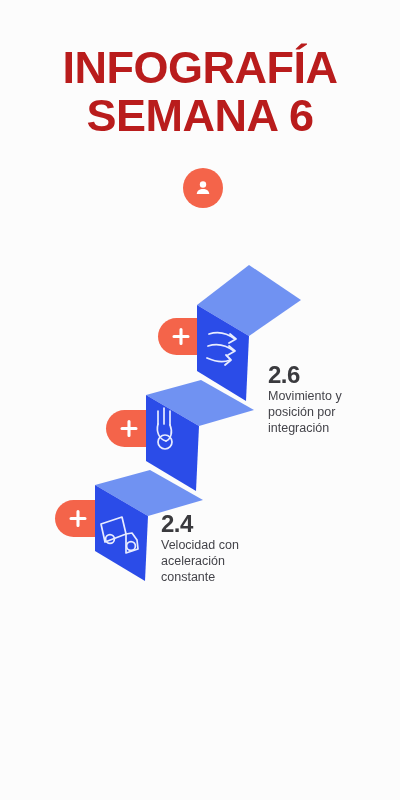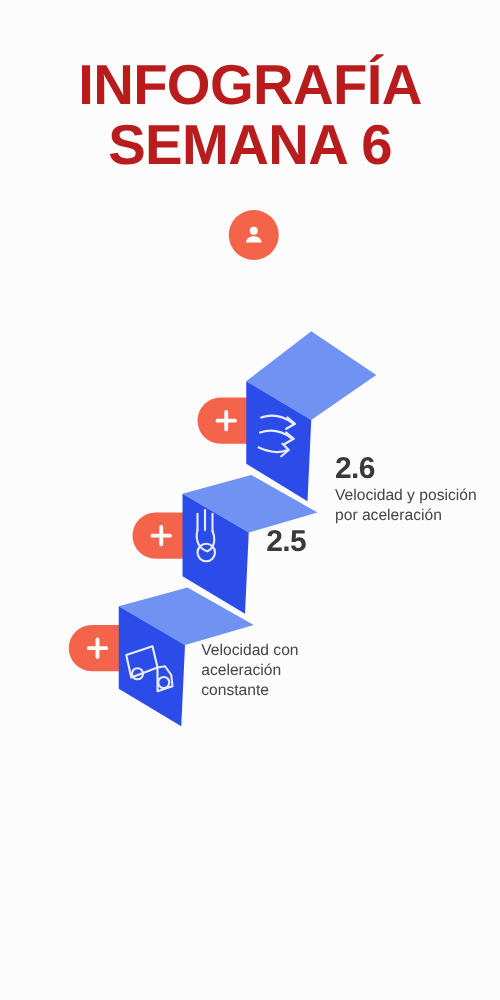--- a/index.html
+++ b/index.html
@@ -151,22 +151,22 @@
       <path d="M207 358 c9 4 16 5 23 2"></path>
       <path d="M226 355 l5 5 l-6 5"></path>
     </g>
   </g>
 
 </svg>
 </div>
 
 <div class="step-text text-26">
   <span class="step-num">2.6</span>
-  <span class="step-label">Velocidad y posición por aceleración</span>
+  <span class="step-label">Movimiento y posición por integración</span>
 </div>
 
 <div class="step-text text-25">
-  <span class="step-num">2.5</span>
 </div>
 
 <div class="step-text text-24">
+  <span class="step-num">2.4</span>
   <span class="step-label">Velocidad con aceleración constante</span>
 </div>
 
 </body></html>

